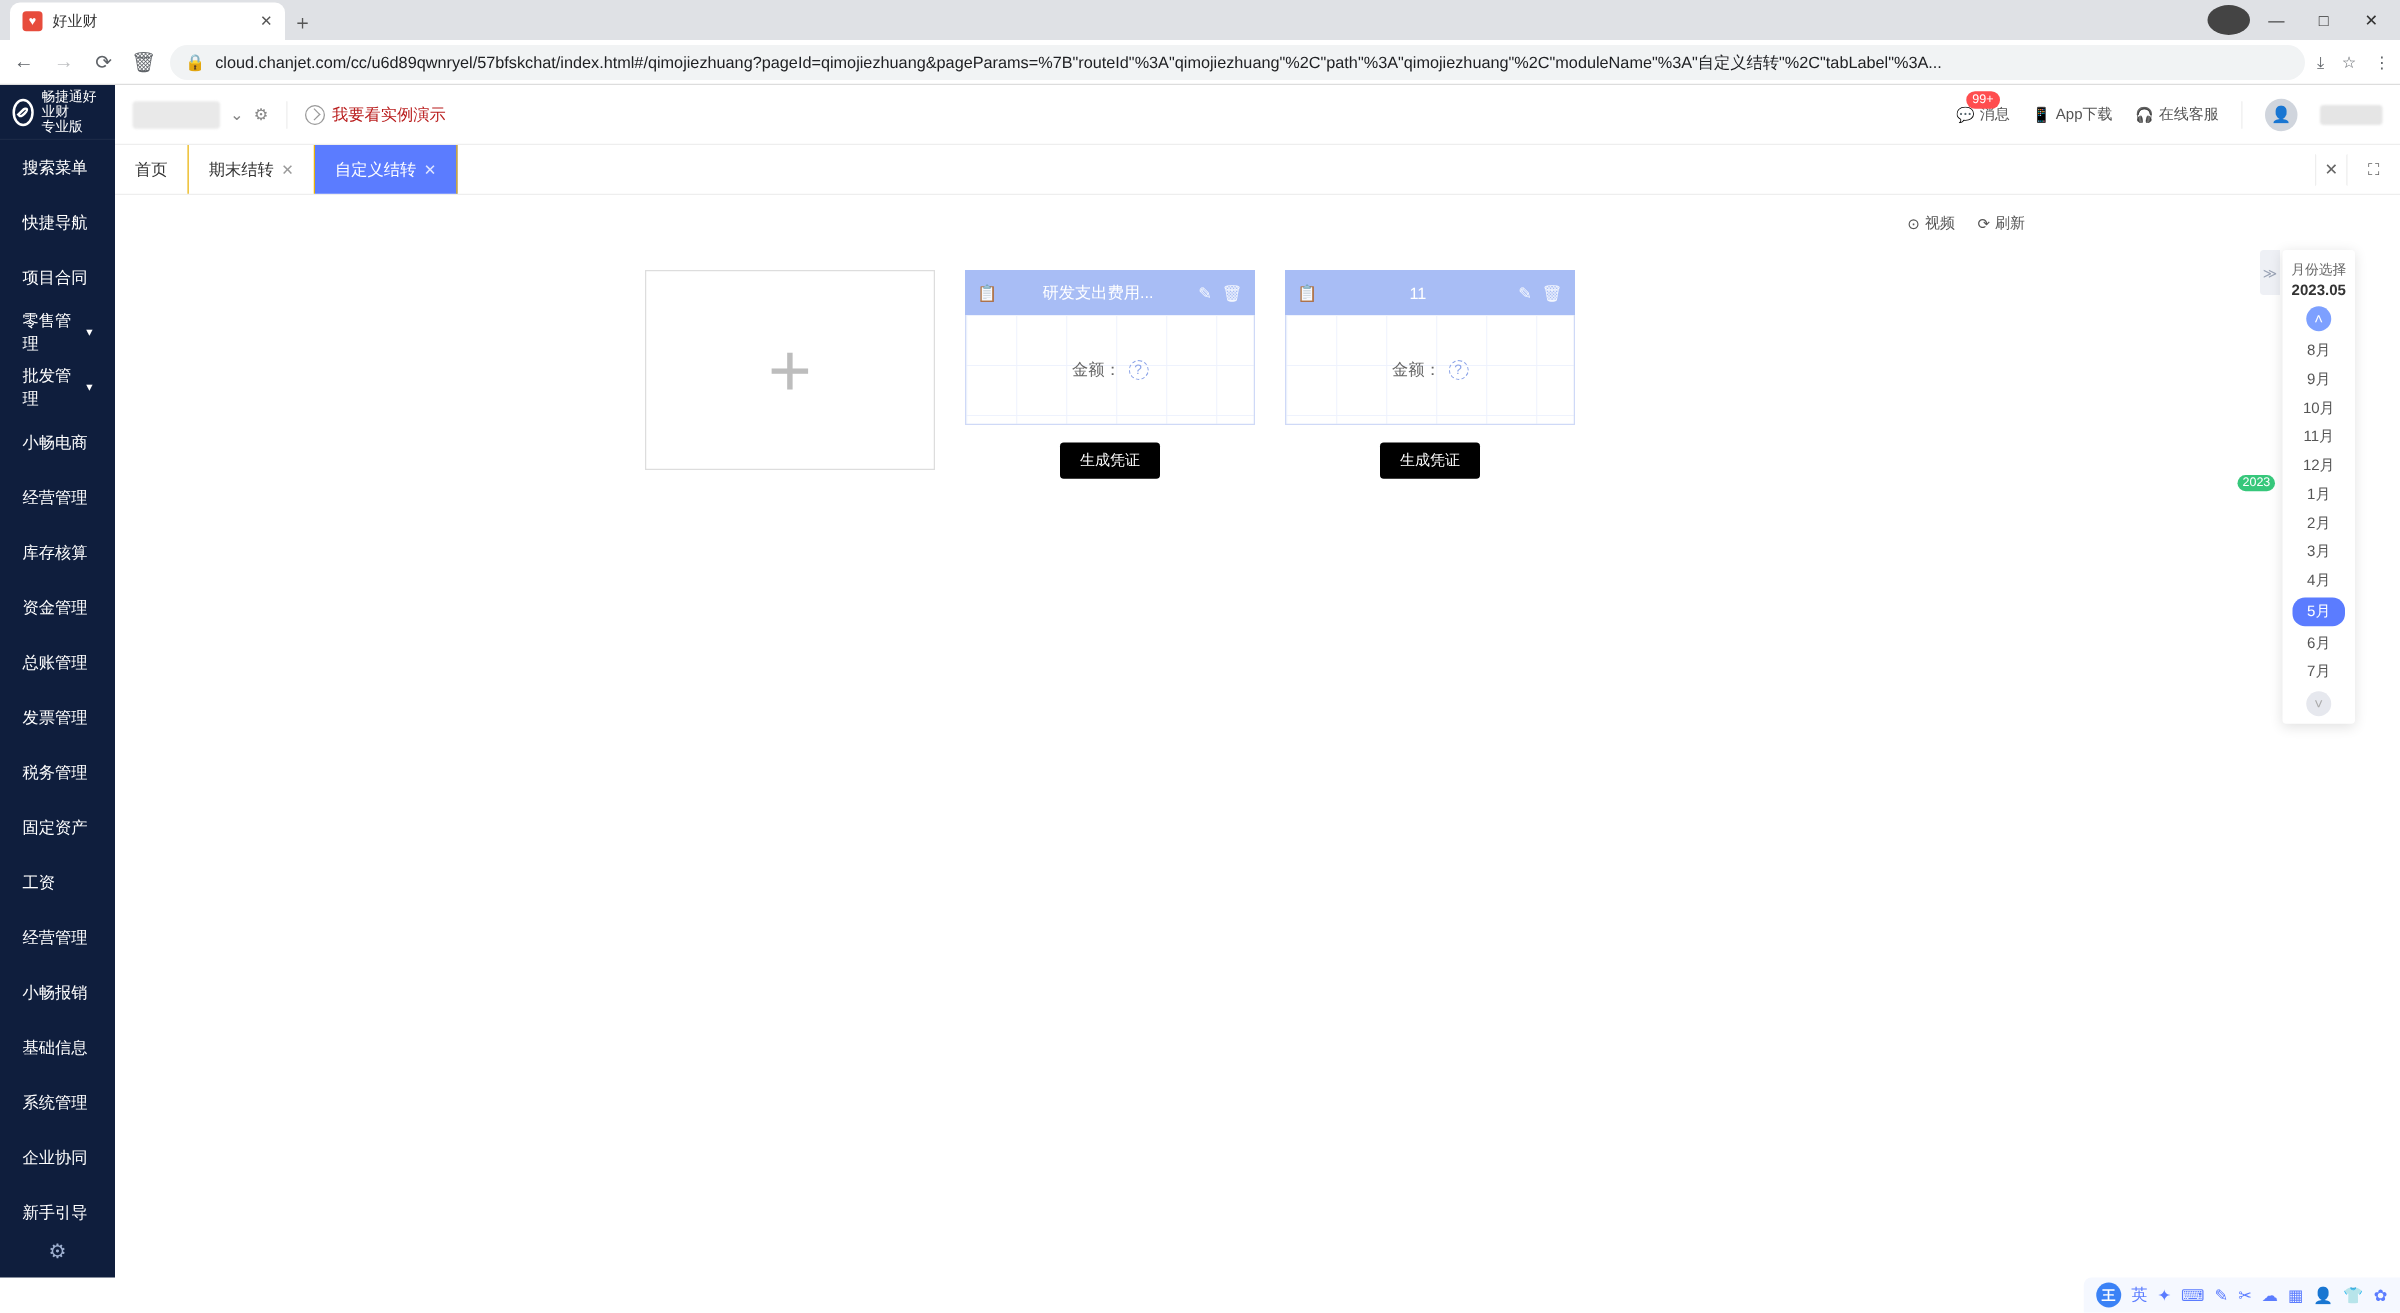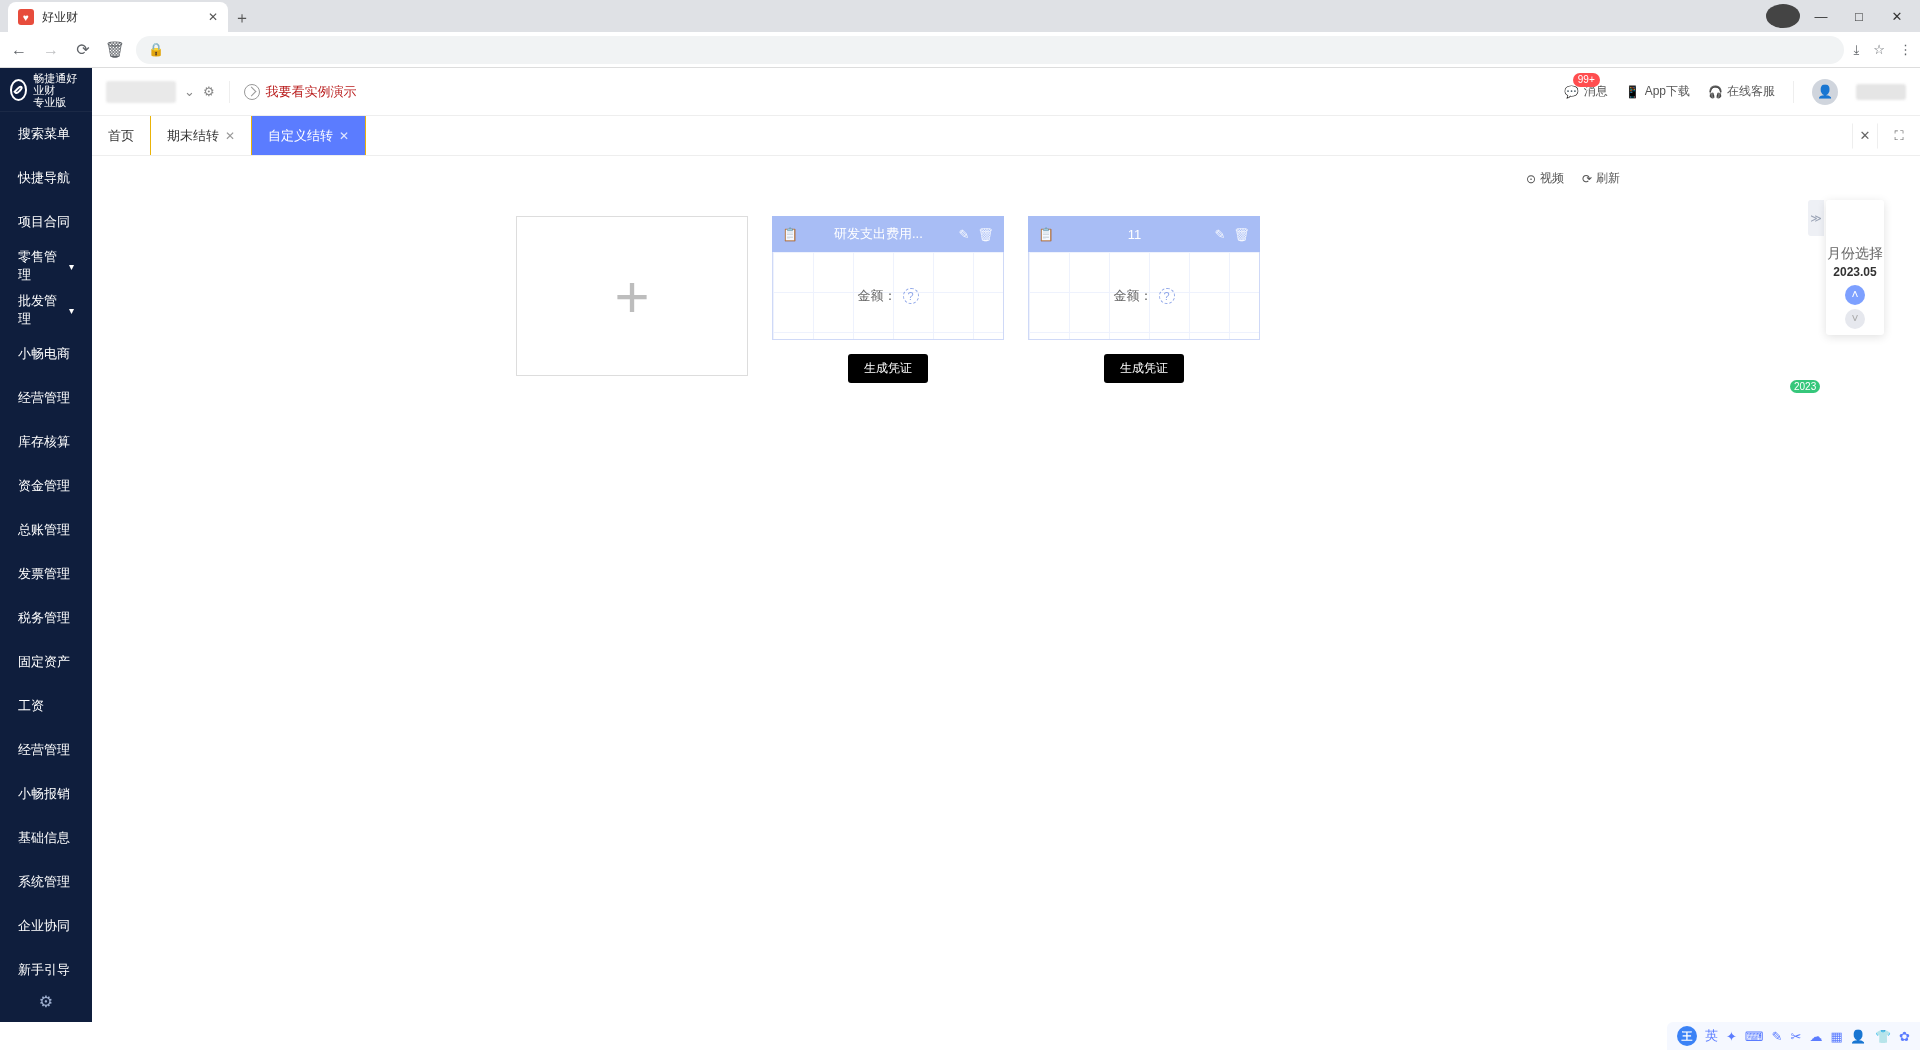--- a/index.html
+++ b/index.html
@@ -71,21 +71,21 @@
   .card .head .title { flex:1; font-size:13px; white-space:nowrap; overflow:hidden; text-overflow:ellipsis; text-align:center;}
   .card .head .icn { cursor:pointer; opacity:0.9; }
   .card .body { width:100%; height:88px; border:1px solid #cfd9f7; border-top:none;
     background-image: linear-gradient(#eef2fd 1px, transparent 1px), linear-gradient(90deg, #eef2fd 1px, transparent 1px);
     background-size: 40px 40px; display:flex; align-items:center; justify-content:center; gap:6px; color:#666; }
   .card .body .q { display:inline-flex; width:16px; height:16px; border:1px dashed #8fa6e8; color:#8fa6e8; border-radius:50%; align-items:center; justify-content:center; font-size:11px; cursor:pointer;}
   .card .btn { margin-top:14px; background:#000000; color:#fff; border:none; padding:6px 16px; border-radius:3px; cursor:pointer; font-size:12px;}
 
   
   .month-panel { position:absolute; top:44px; right:36px; width:58px; background:#fff; box-shadow:0 2px 10px rgba(0,0,0,0.12); border-radius:3px; padding:8px 0 6px; }
-  .month-panel .label { font-size:14px; color:#666; text-align:center;margin-top:37px; }
+  .month-panel .label { font-size:11px; color:#666; text-align:center; }
   .month-panel .value { font-size:12px; font-weight:bold; text-align:center; margin:2px 0 6px; }
   .month-panel .upd { width:20px;height:20px;border-radius:50%;background:#7da0ff;color:#fff;display:flex;align-items:center;justify-content:center;margin:0 auto 4px;cursor:pointer;font-size:12px;}
   .month-panel .m { text-align:center; font-size:12px; padding:3px 0; cursor:pointer; color:#555; position:relative;}
   .month-panel .m.sel { background:#5b7cff; color:#fff; border-radius:10px; margin:2px 8px; }
   .year-tag { position:absolute; left:-36px; top:180px; background:#36c77b; color:#fff; font-size:10px; padding:1px 4px; border-radius:8px;}
   .month-panel .downd { width:20px;height:20px;border-radius:50%;background:#e6e8ee;color:#aaa;display:flex;align-items:center;justify-content:center;margin:4px auto 0;cursor:pointer;font-size:12px;}
   .collapse-handle{ position:absolute; top:44px; right:96px; width:16px; height:36px; background:#eef0f5; border-radius:3px 0 0 3px; display:flex;align-items:center;justify-content:center;color:#9aa3b5;cursor:pointer; font-size:11px;}
 
   
   .tray { position:absolute; bottom:0; right:0; height:28px; display:flex; align-items:center; gap:8px; padding:0 10px; background:#f5f8ff; border-top-left-radius:6px; }
@@ -111,20 +111,21 @@
     <span>✕</span>
   </div>
 </div>
 <div class="addr-bar">
   <span class="nav-icn">←</span>
   <span class="nav-icn" style="opacity:.4">→</span>
   <span class="nav-icn">⟳</span>
   <span class="nav-icn">🗑</span>
   <div class="addr-field">
     <span class="lock">🔒</span>
+    <span>cloud.chanjet.com/cc/u6d89qwnryel/57bfskchat/index.html#/qimojiezhuang?pageId=qimojiezhuang&amp;pageParams=%7B"routeId"%3A"qimojiezhuang"%2C"path"%3A"qimojiezhuang"%2C"moduleName"%3A"自定义结转"%2C"tabLabel"%3A...</span>
   </div>
   <div class="addr-right">
     <span>⤓</span>
     <span>☆</span>
     <span>⋮</span>
   </div>
 </div>
 
 <div class="app">
   <div class="sidebar">
@@ -299,20 +300,34 @@
               <button class="btn">生成凭证</button>
             </div>
           </div>
       </div>
 
       <div class="collapse-handle">≫</div>
       <div class="month-panel">
         <div class="label">月份选择</div>
         <div class="value">2023.05</div>
         <div class="upd">˄</div>
+        <div id="month-list">
+            <div class="m">8月</div>
+            <div class="m">9月</div>
+            <div class="m">10月</div>
+            <div class="m">11月</div>
+            <div class="m">12月</div>
+            <div class="m">1月</div>
+            <div class="m">2月</div>
+            <div class="m">3月</div>
+            <div class="m">4月</div>
+            <div class="m sel">5月</div>
+            <div class="m">6月</div>
+            <div class="m">7月</div>
+          </div>
         <div class="downd">˅</div>
         <span class="year-tag">2023</span>
       </div>
     </div>
   </div>
 </div>
 
 <div class="tray">
   <span class="ime">王</span>
   <span>英</span>

